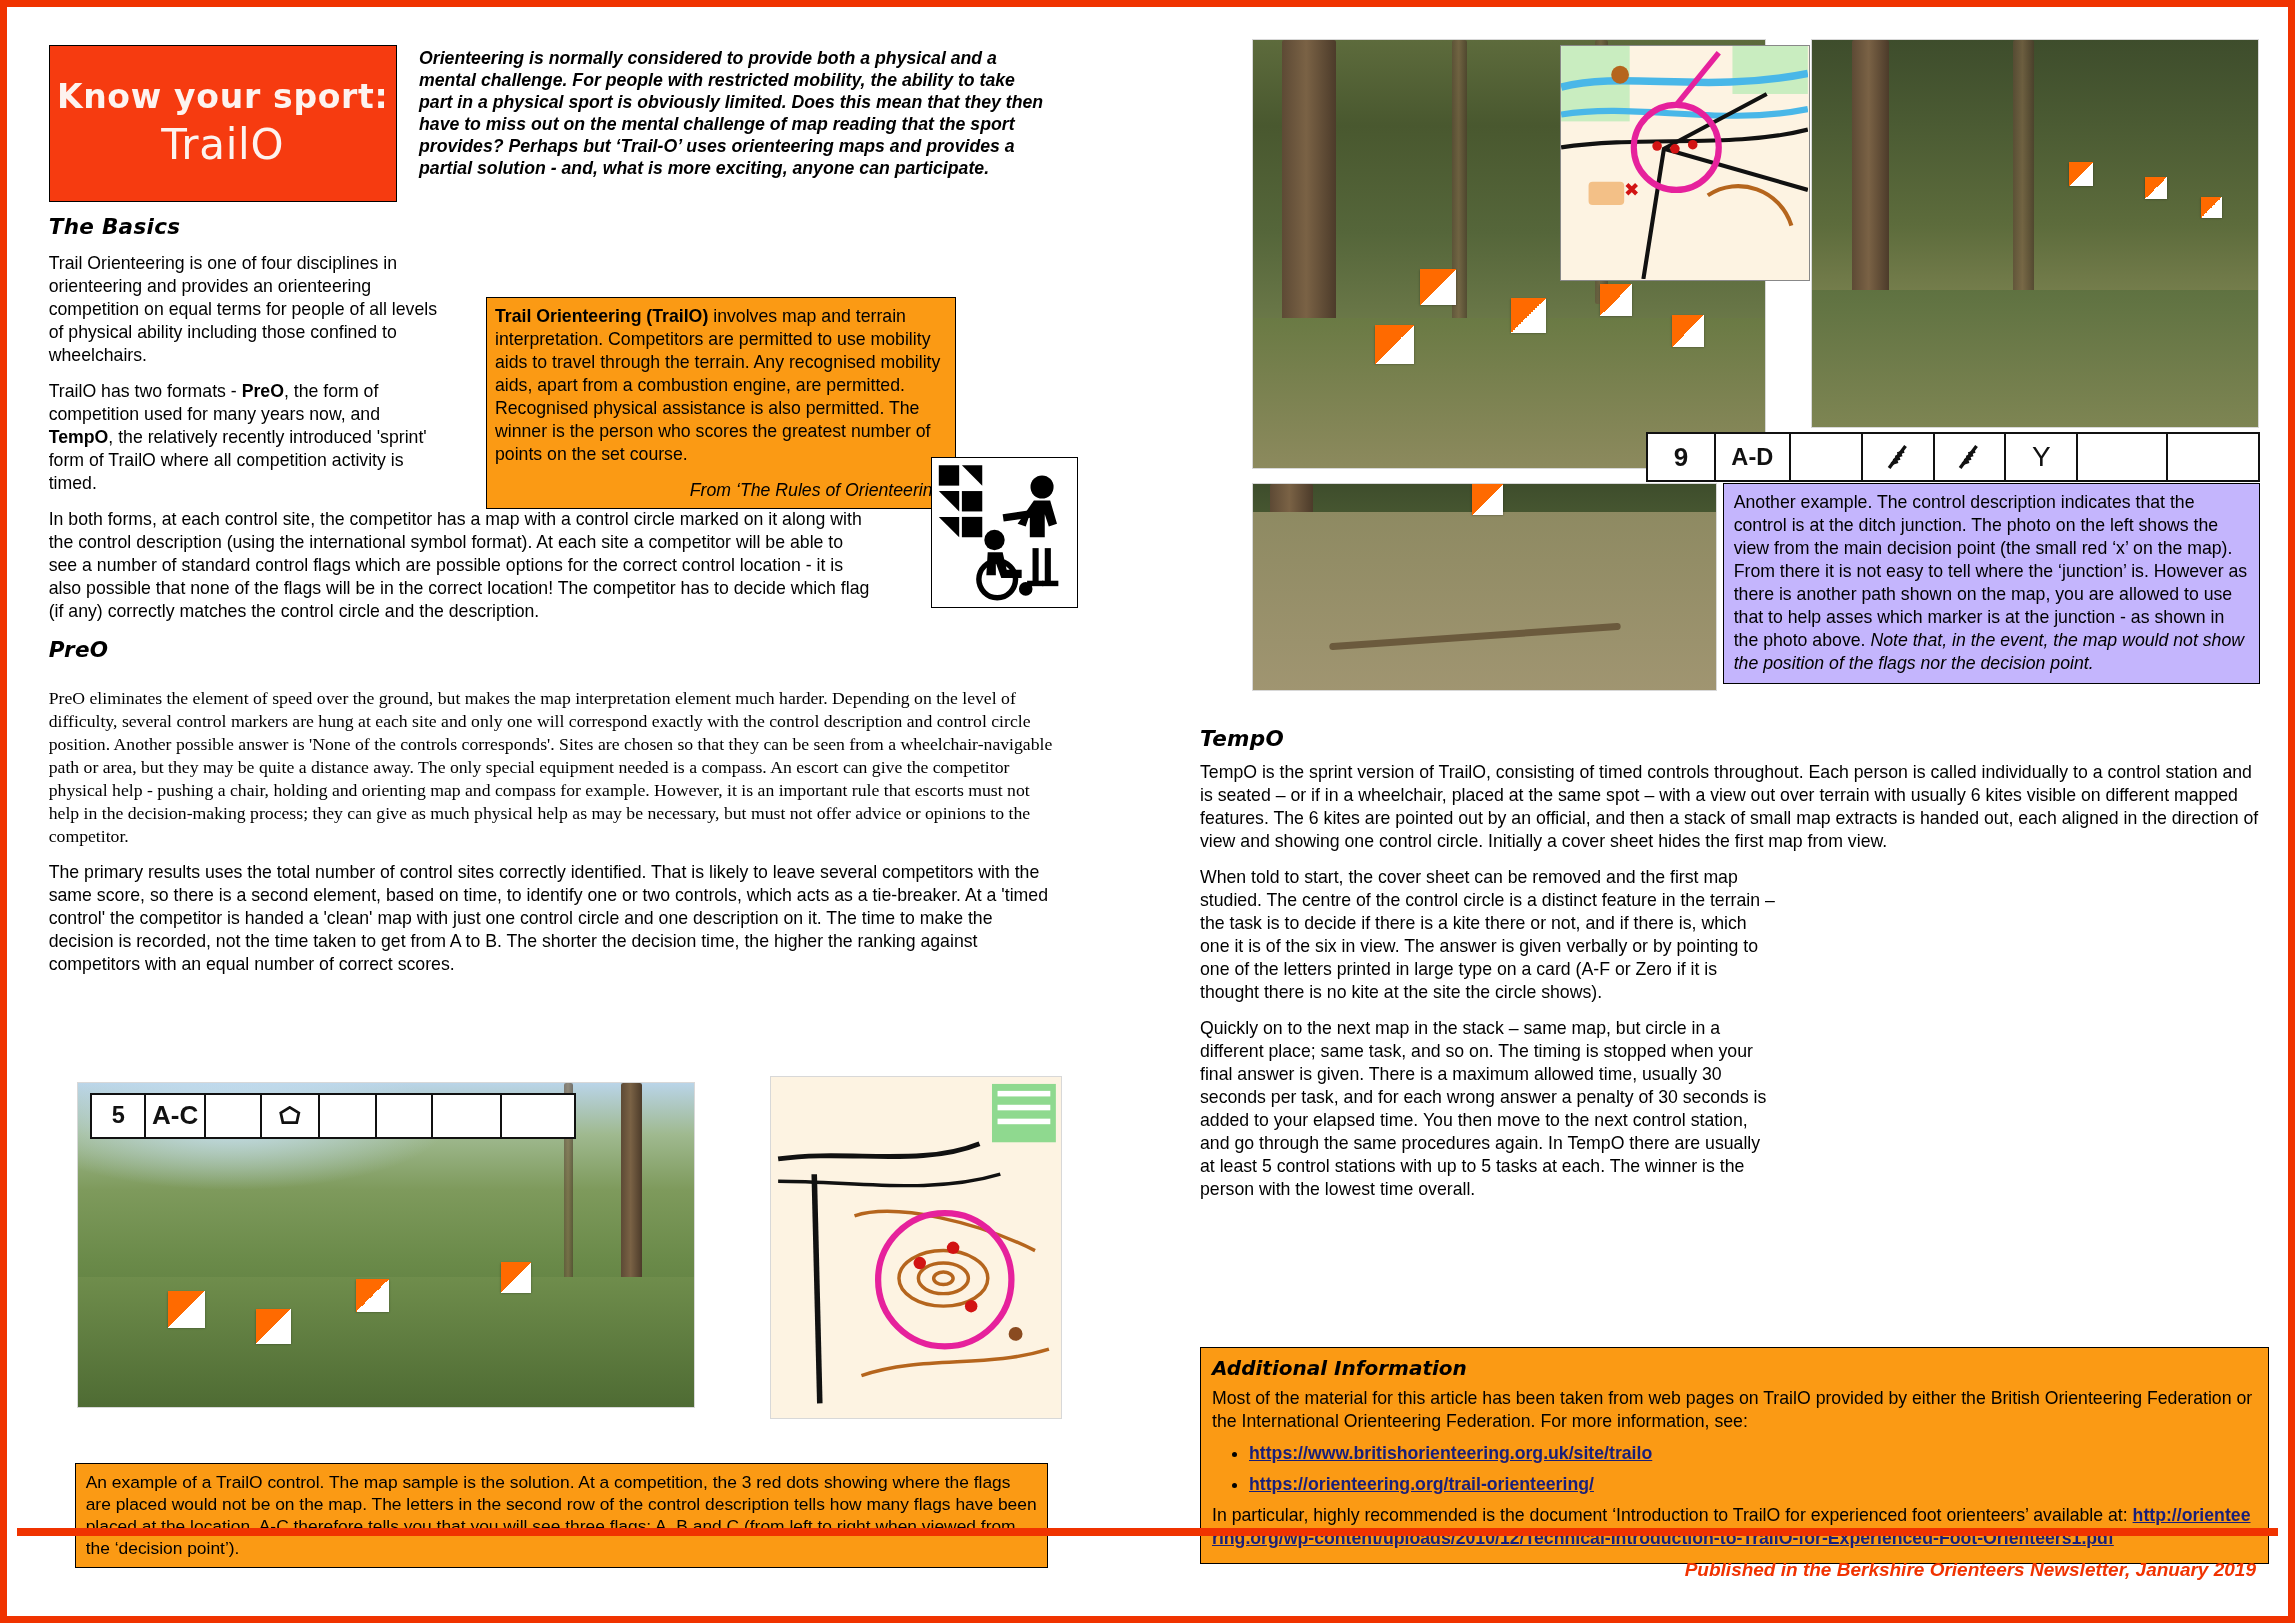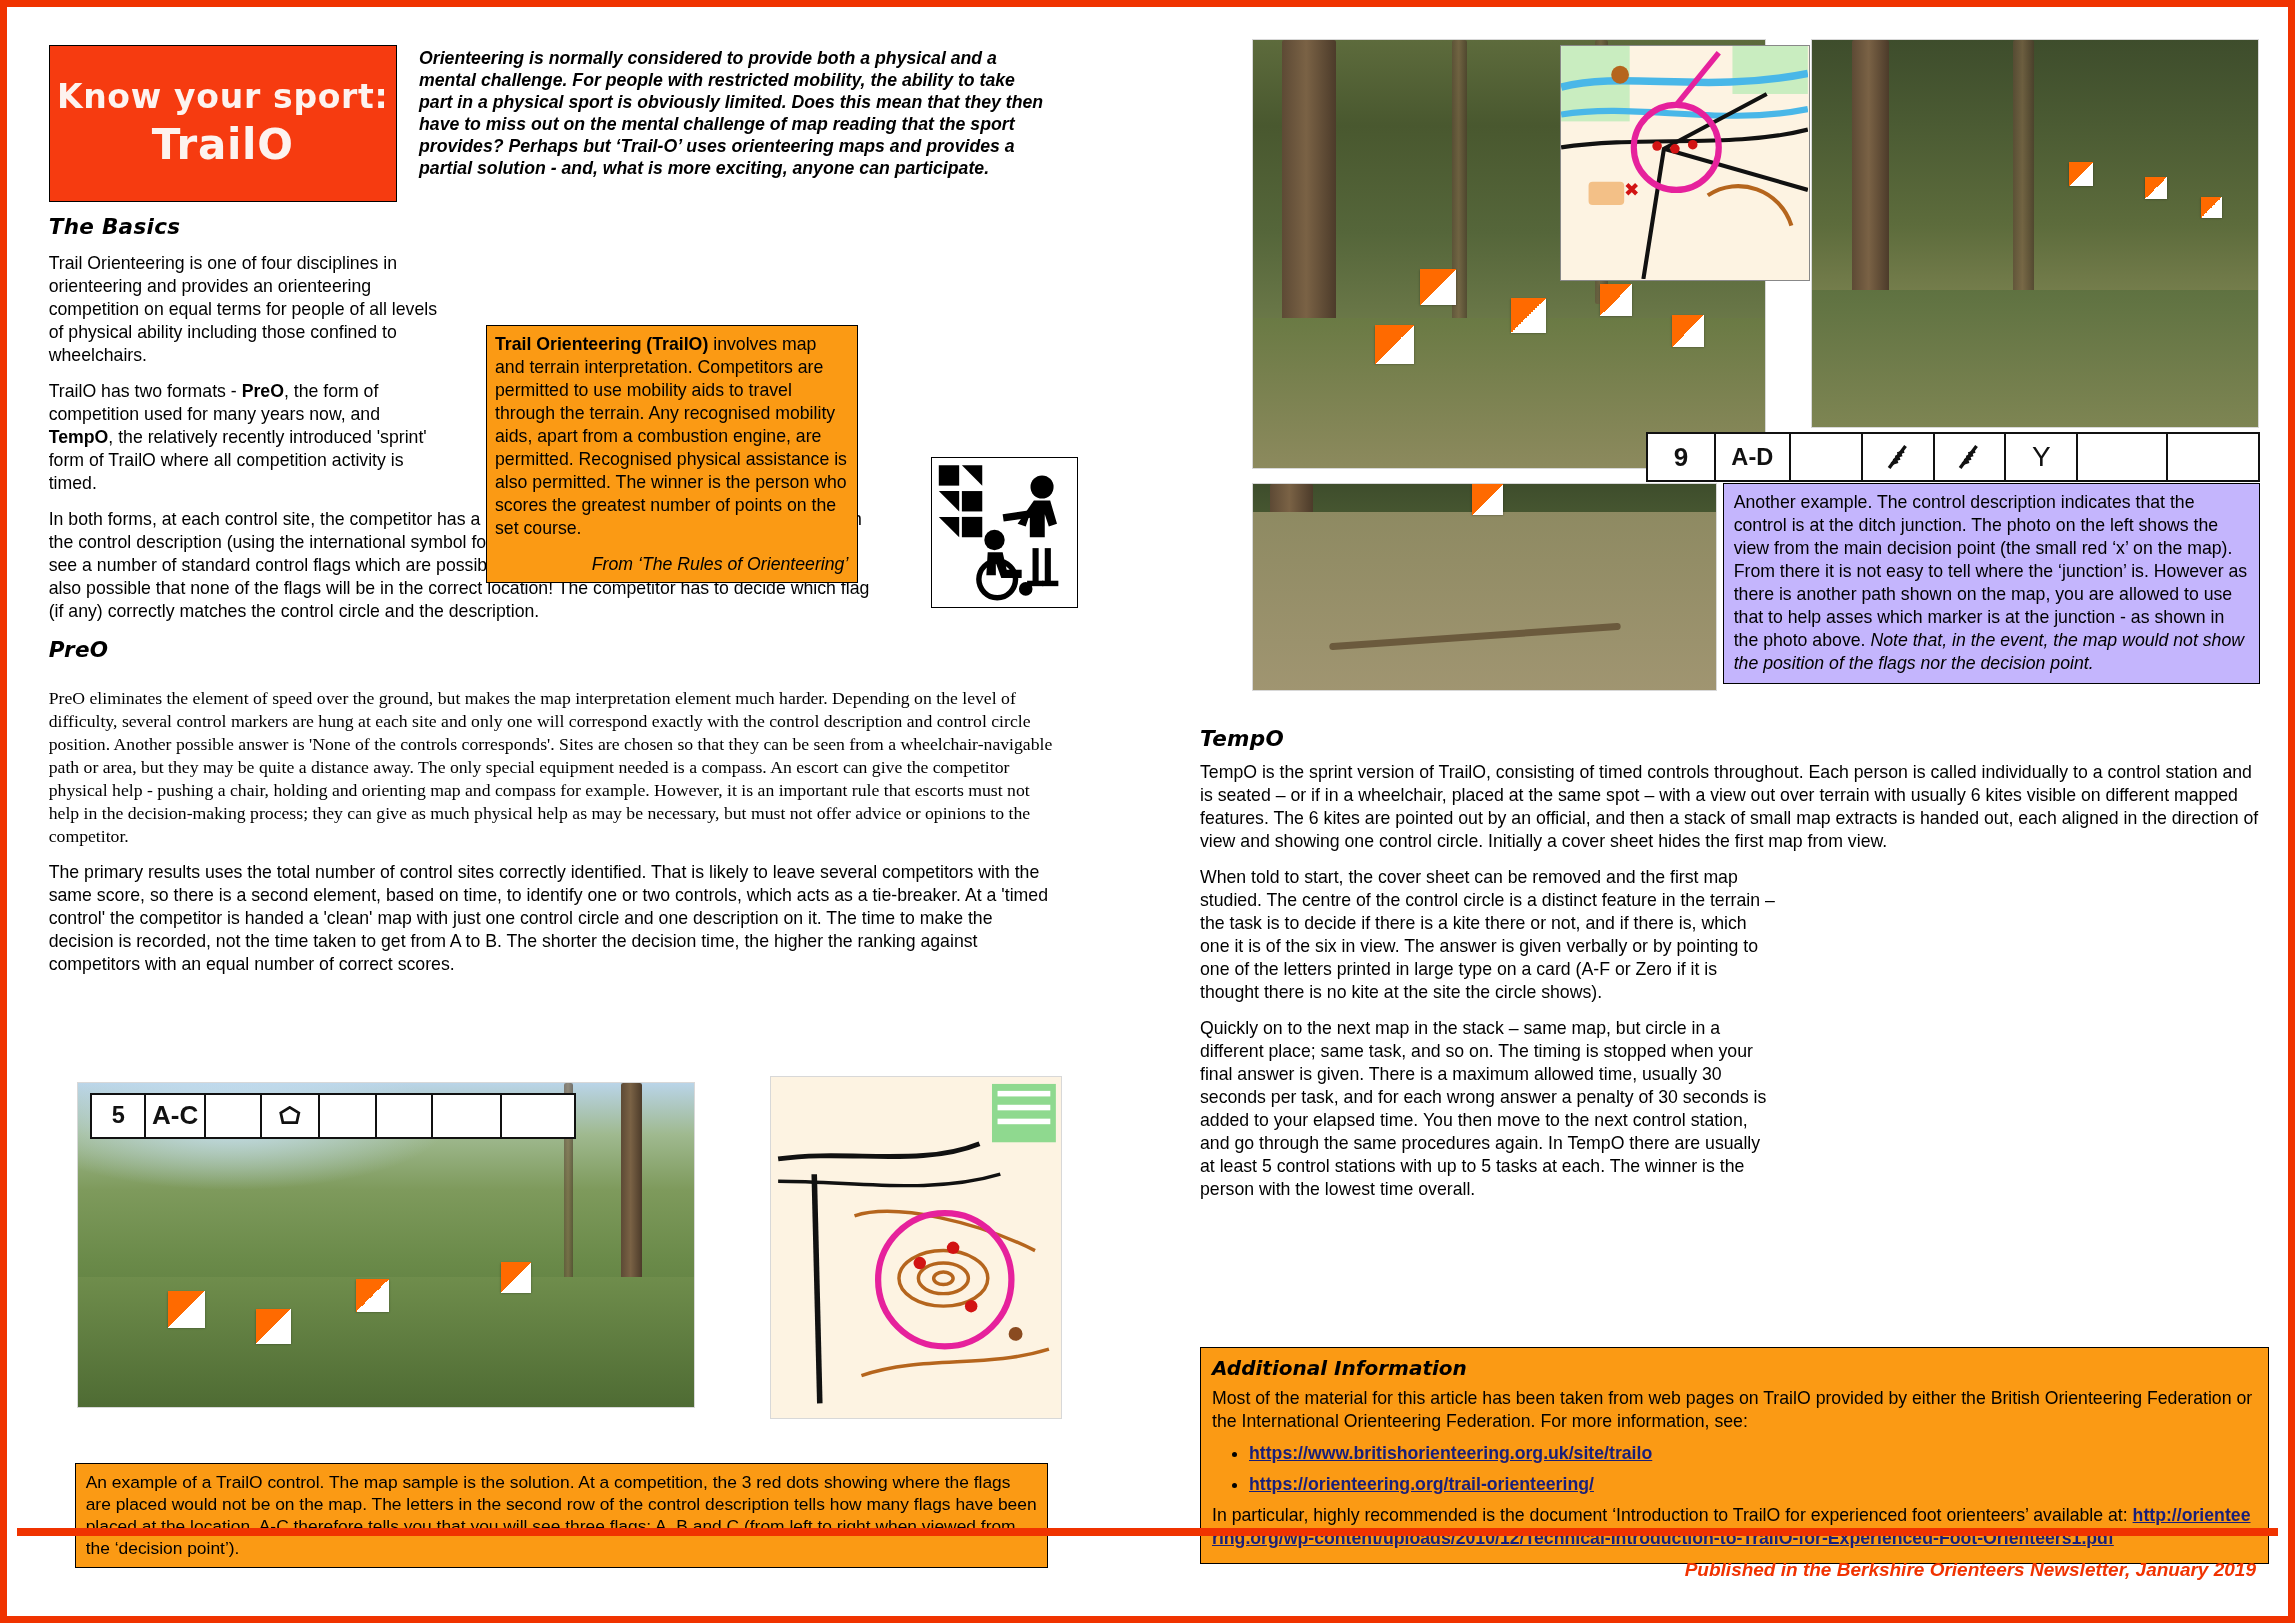--- a/index.html
+++ b/index.html
@@ -55,21 +55,21 @@
   .title-line1{
     font-family:"DejaVu Sans", sans-serif;
     font-weight:bold;
     font-size:33px;
     color:#fdf3ef;
     letter-spacing:0.7px;
     white-space:nowrap;
   }
   .title-line2{
     font-family:"DejaVu Sans", sans-serif;
-    font-weight:bold;
+    font-weight:normal;
     font-size:42px;
     color:#fdf3ef;
     letter-spacing:0.7px;
     white-space:nowrap;
   }
 
   
   .intro{
     position:absolute;left:380px;top:8.3px;width:632px;
     font-family:"Liberation Sans", sans-serif;
@@ -86,23 +86,22 @@
   }
   .h-basics{margin:0 0 5.6px 0;}
   .lead-narrow{width:389px;}
 
   .orange-box{
     background:#fb9a14;
     border:0.7px solid #000;
     box-sizing:border-box;
   }
   .rules-box{
-    position:absolute;left:437px;top:83px;width:372px;
+    position:absolute;left:437px;top:83px;width:470px;
     padding:7px 8.3px 5.6px 8.3px;
-    margin-top:28px;
   }
   .rules-box .attrib{
     text-align:right;font-style:italic;margin-top:5.6px;
   }
 
   
   .icon-wheelchair{
     position:absolute;left:882px;top:243px;width:147px;height:151px;
     border:1.4px solid #000;background:#fff;box-sizing:border-box;
   }

